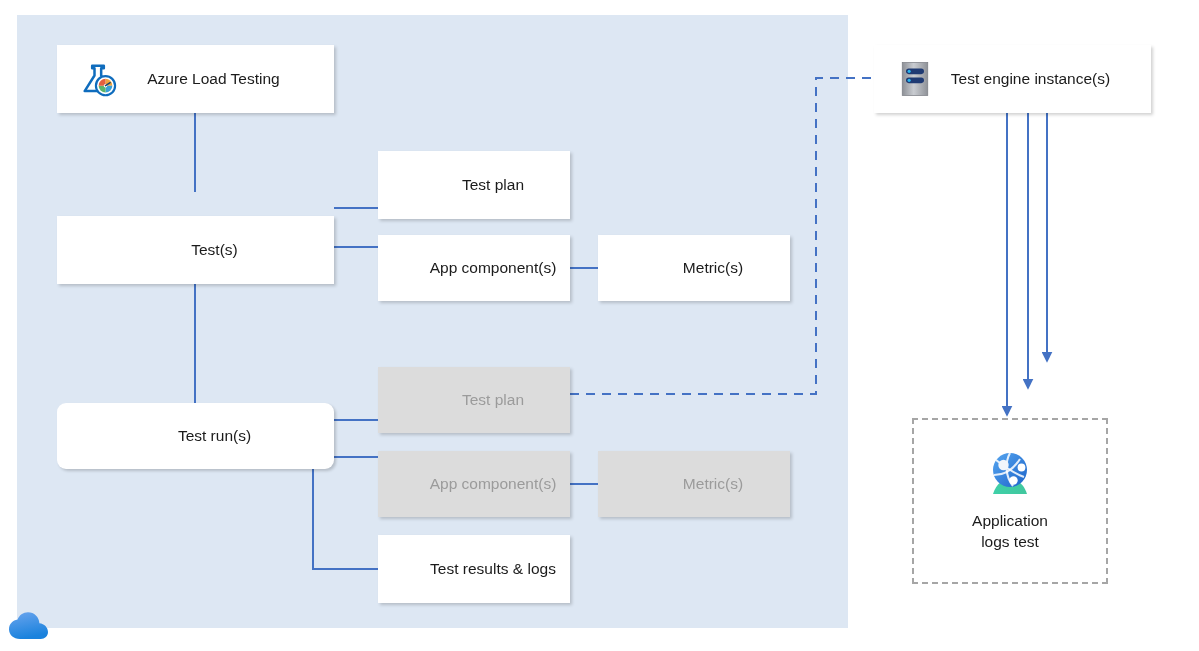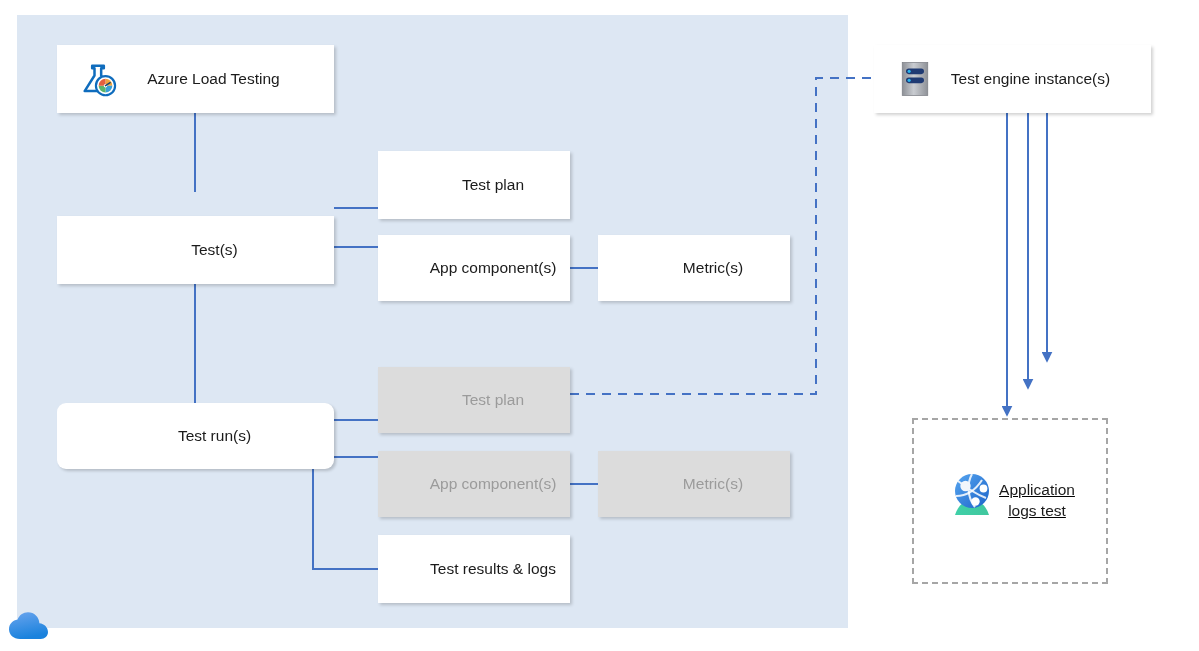--- a/index.html
+++ b/index.html
@@ -89,23 +89,23 @@
   
   .app-box {
     position: absolute;
     left: 912px;
     top: 418px;
     width: 196px;
     height: 166px;
     box-sizing: border-box;
     border: 2px dashed #a6a6a6;
     display: flex;
+    flex-direction: column;
     align-items: center;
     justify-content: center;
-    text-decoration: underline;
   }
   .app-box .app-icon {
     width: 54px;
     height: 52px;
     margin-bottom: 10px;
   }
   .app-box .app-label {
     font-size: 15.5px;
     color: #1b1b1b;
     text-align: center;

